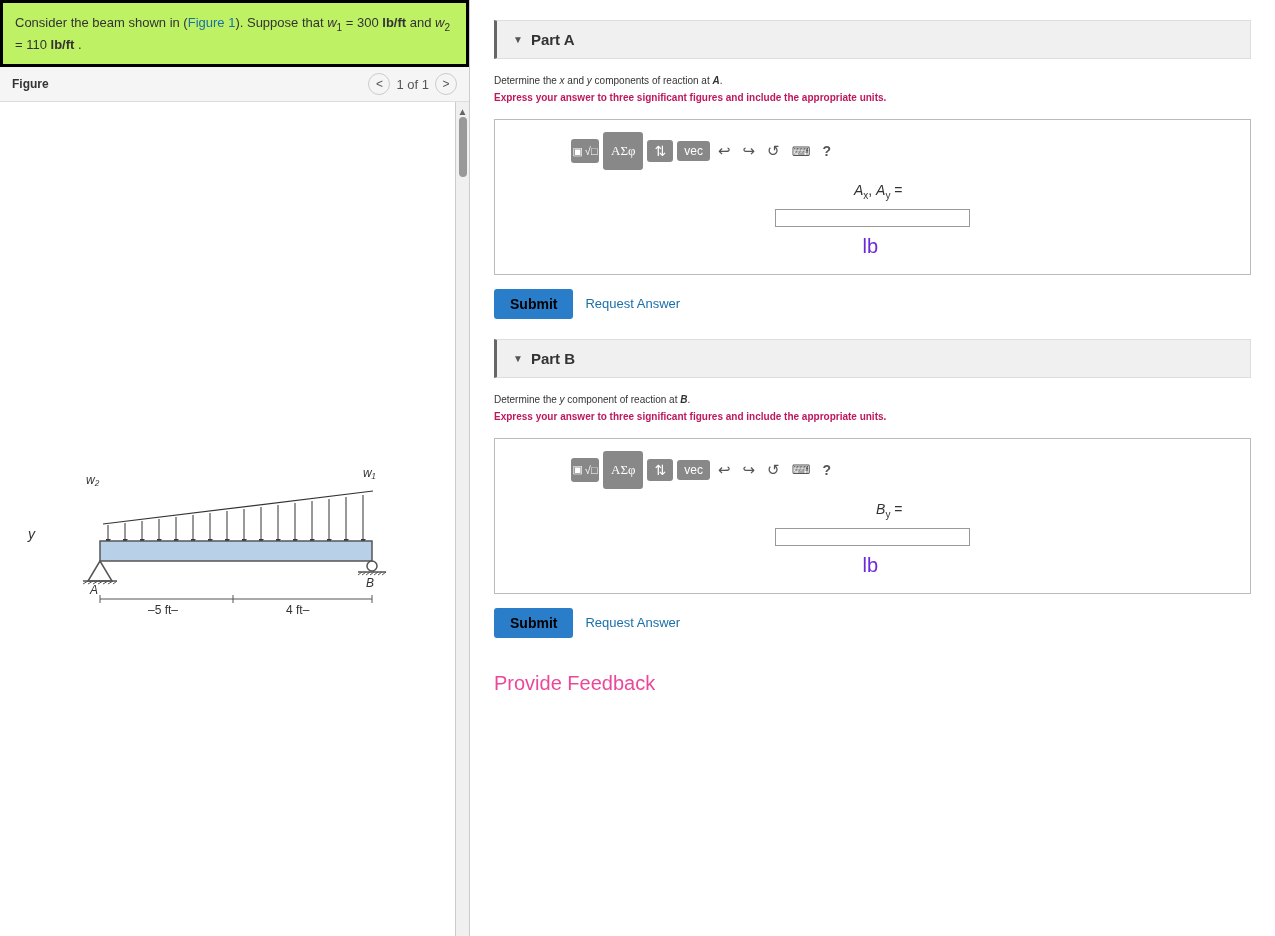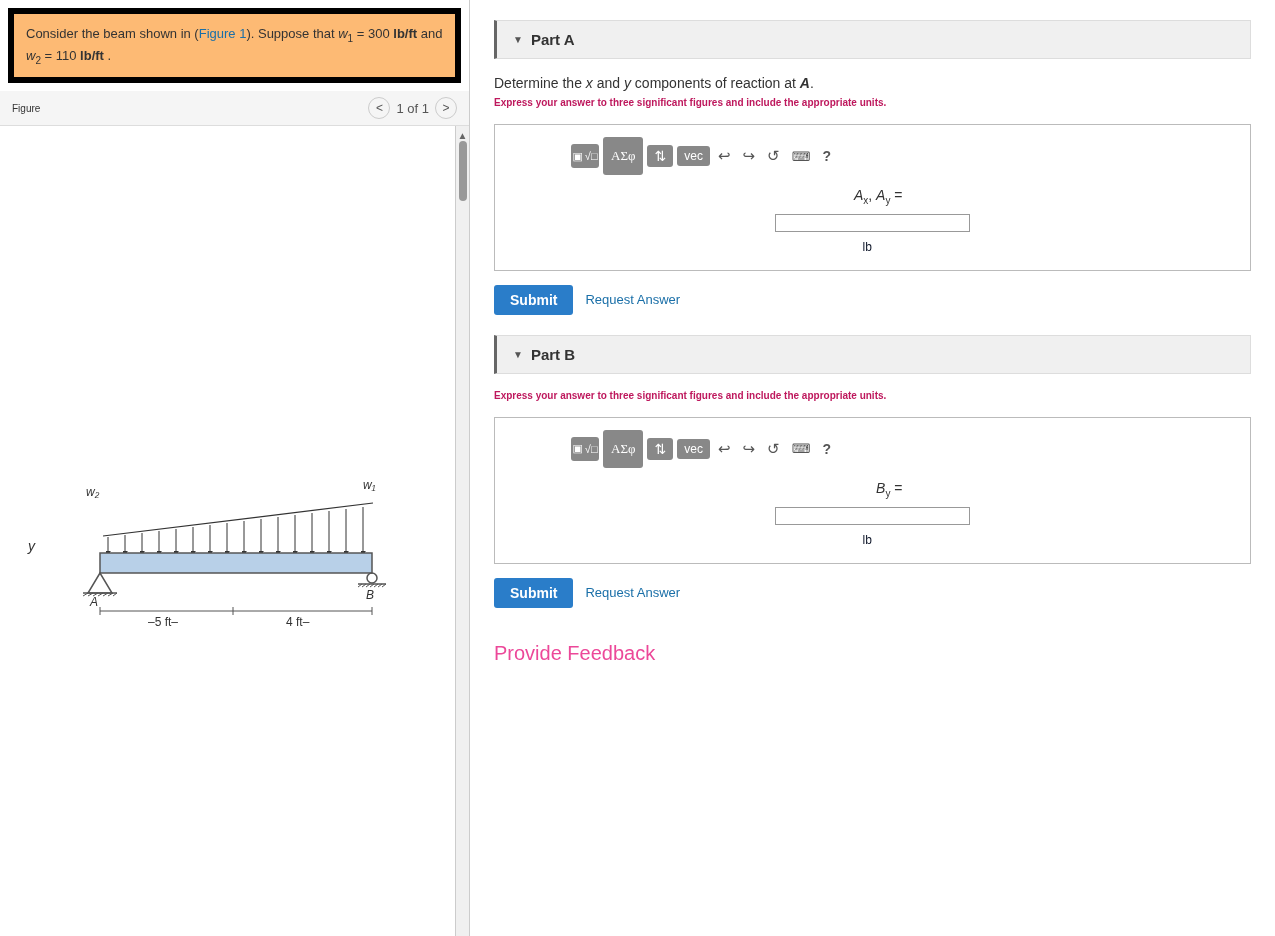--- a/index.html
+++ b/index.html
@@ -18,26 +18,26 @@
     .left-panel {
       width: 470px;
       min-width: 470px;
       height: 100%;
       display: flex;
       flex-direction: column;
       border-right: 1px solid #ccc;
     }
 
     .problem-text {
-      background: #fdba74;
-      border: 6px solid #000000;
+      background: #bef264;
+      border: 3px solid #000000;
       padding: 10px 12px;
       font-size: 13px;
       line-height: 1.5;
-      margin: 8px;
+      margin: 0;
     }
 
     .problem-text a {
       color: #1a6fa8;
       text-decoration: none;
     }
 
     .figure-area {
       flex: 1;
       display: flex;
@@ -48,22 +48,22 @@
     .figure-header {
       display: flex;
       align-items: center;
       justify-content: space-between;
       padding: 6px 12px;
       border-bottom: 1px solid #ddd;
       background: #f5f5f5;
     }
 
     .figure-title {
-      font-weight: normal;
-      font-size: 10px;
+      font-weight: bold;
+      font-size: 12px;
     }
 
     .figure-nav {
       display: flex;
       align-items: center;
       gap: 6px;
       font-size: 13px;
       color: #555;
     }
 
@@ -124,21 +124,21 @@
     .part-label {
       font-weight: bold;
       font-size: 15px;
     }
 
     .part-body {
       padding: 16px 0 0 0;
     }
 
     .question-text {
-      font-size: 14px;
+      font-size: 10px;
       margin-bottom: 6px;
       color: #333;
     }
 
     .question-note {
       font-size: 10px;
       font-weight: bold;
       margin-bottom: 16px;
       color: #be185d;
     }
@@ -247,35 +247,35 @@
     .answer-input {
       flex: 1;
       height: 30px;
       border: 1px solid #999;
       padding: 0 6px;
       font-size: 14px;
       outline: none;
     }
 
     .unit-label {
-      font-size: 12px;
-      color: #0f172a;
+      font-size: 20px;
+      color: #6d28d9;
       min-width: 20px;
     }
 
     .action-row {
       display: flex;
       align-items: center;
       gap: 12px;
       margin-top: 2px;
     }
 
     .submit-btn {
       background: #2a7dc9;
-      color: #ffffff;
+      color: #000000;
       border: none;
       border-radius: 3px;
       padding: 7px 16px;
       font-size: 14px;
       cursor: pointer;
       font-weight: bold;
     }
 
     .request-link {
       color: #1a6fa8;
@@ -477,20 +477,23 @@
       </div>
     </div>
   </div>
 
   <div class="part-section" style="margin-top: 20px;">
     <div class="part-header">
       <span class="part-triangle">▼</span>
       <span class="part-label">Part B</span>
     </div>
     <div class="part-body">
+      <p class="question-text">
+        Determine the <em>y</em> component of reaction at <strong><em>B</em></strong>.
+      </p>
       <p class="question-note">Express your answer to three significant figures and include the appropriate units.</p>
 
       <div class="answer-box">
         <div class="toolbar">
           <button class="toolbar-btn square">
             <span>▣</span>
             <span style="font-size:11px;">√□</span>
           </button>
           <button class="toolbar-icon">ΑΣφ</button>
           <button class="toolbar-btn" style="font-size:14px;">⇅</button>

